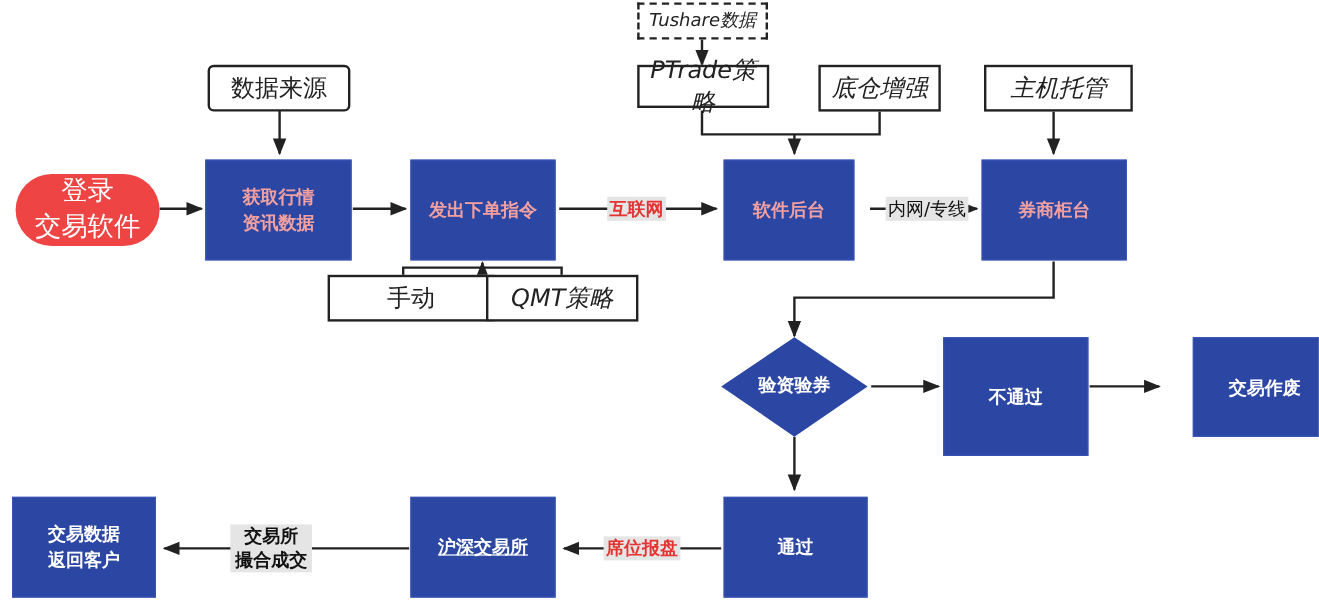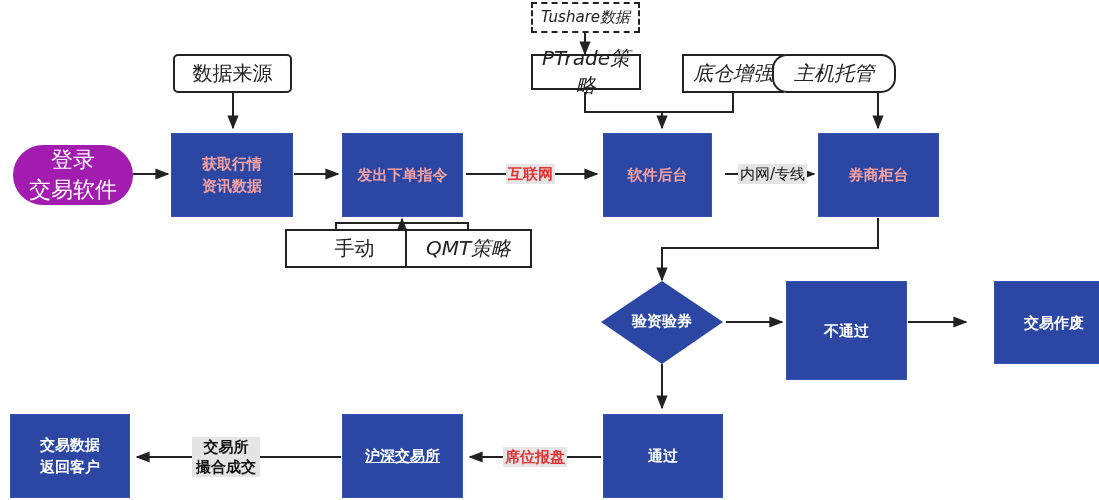--- a/index.html
+++ b/index.html
@@ -6,21 +6,21 @@
   body { width:1099px; height:500px; position:relative; overflow:hidden;
          font-family:"DejaVu Sans","Liberation Sans",sans-serif; }
   .node { position:absolute; box-sizing:border-box; display:flex;
           align-items:center; justify-content:center; text-align:center; }
   .blue { background:#2b47a3; border:1px solid #3652b4; color:#ffffff; font-weight:bold; font-size:15px; line-height:22px; }
   .blue.pink { color:#f4a0a0; }
   .white { background:#ffffff; border:2px solid #222; color:#222; font-size:20px; }
   .white.rounded { border-radius:5px; }
   .white.italic { font-style:italic; }
   .white.dashed { border:2px dashed #222;text-align:center; }
-  .pill { background:#a21caf; color:#fff; border-radius:30px; font-size:22px; line-height:30px; }
+  .pill { background:#ef4444; color:#fff; border-radius:30px; font-size:22px; line-height:30px; }
   .edge-label { position:absolute; font-size:15px; font-weight:bold; background:#e5e5e5; white-space:nowrap; line-height:20px; text-align:center; }
   .red { color:#e53333; }
   .dark { color:#111; }
   svg.edges { position:absolute; left:0; top:0; }
   .diamond-text { position:absolute; color:#fff; font-weight:bold; font-size:15px; text-align:center; }
 </style>
 </head>
 <body>
 
 <svg class="edges" width="1099" height="500">
@@ -69,33 +69,33 @@
 <div class="node pill" style="left:13px;top:145px;width:120px;height:60px;white-space:pre-line;">登录
 交易软件</div>
 
 <div class="node white rounded" style="left:173px;top:54px;width:119px;height:39px;">数据来源</div>
 
 <div class="node blue pink" style="left:171px;top:133px;width:122px;height:84px;white-space:pre-line;">获取行情
 资讯数据</div>
 
 <div class="node blue pink" style="left:342px;top:133px;width:121px;height:84px;">发出下单指令</div>
 
-<div class="node white" style="left:285px;top:229px;width:139px;height:39px;">手动</div>
+<div class="node white" style="left:273px;top:229px;width:139px;height:39px;">手动</div>
 
 <div class="node white italic" style="left:405px;top:229px;width:127px;height:39px;">QMT策略</div>
 
 <div class="node white italic dashed" style="left:531px;top:2px;width:109px;height:31px;font-size:15px;">Tushare数据</div>
 
 <div class="node white italic" style="left:531px;top:54px;width:110px;height:36px;">PTrade策略</div>
 
 <div class="node white italic" style="left:682px;top:54px;width:102px;height:39px;">底仓增强</div>
 
 <div class="node blue pink" style="left:603px;top:133px;width:109px;height:84px;">软件后台</div>
 
-<div class="node white italic" style="left:772px;top:54px;width:124px;height:39px;border-radius:15px;">主机托管</div>
+<div class="node white italic" style="left:820px;top:54px;width:124px;height:39px;">主机托管</div>
 
 <div class="node blue pink" style="left:818px;top:133px;width:121px;height:84px;">券商柜台</div>
 
 <div class="diamond-text" style="left:612px;top:312px;width:100px;">验资验券</div>
 
 <div class="node blue" style="left:786px;top:281px;width:121px;height:99px;">不通过</div>
 
 <div class="node blue" style="left:970px;top:281px;width:120px;height:83px;margin-left:24px;">交易作废</div>
 
 <div class="node blue" style="left:603px;top:414px;width:120px;height:84px;">通过</div>

